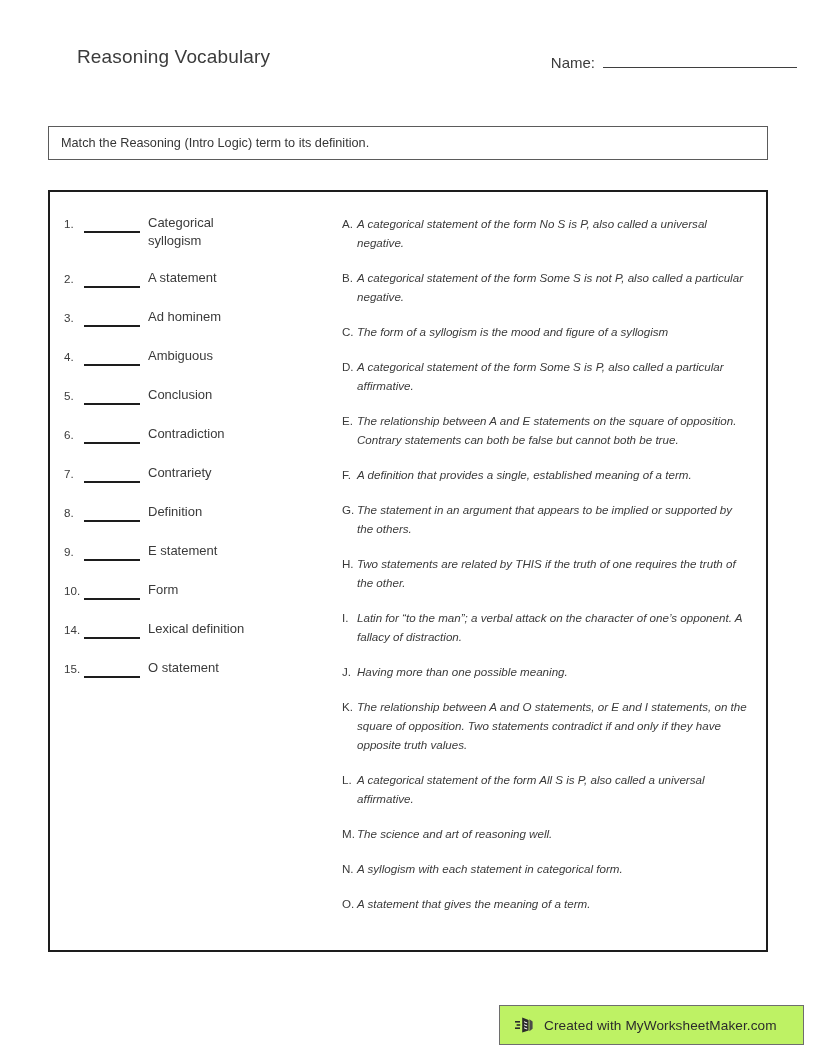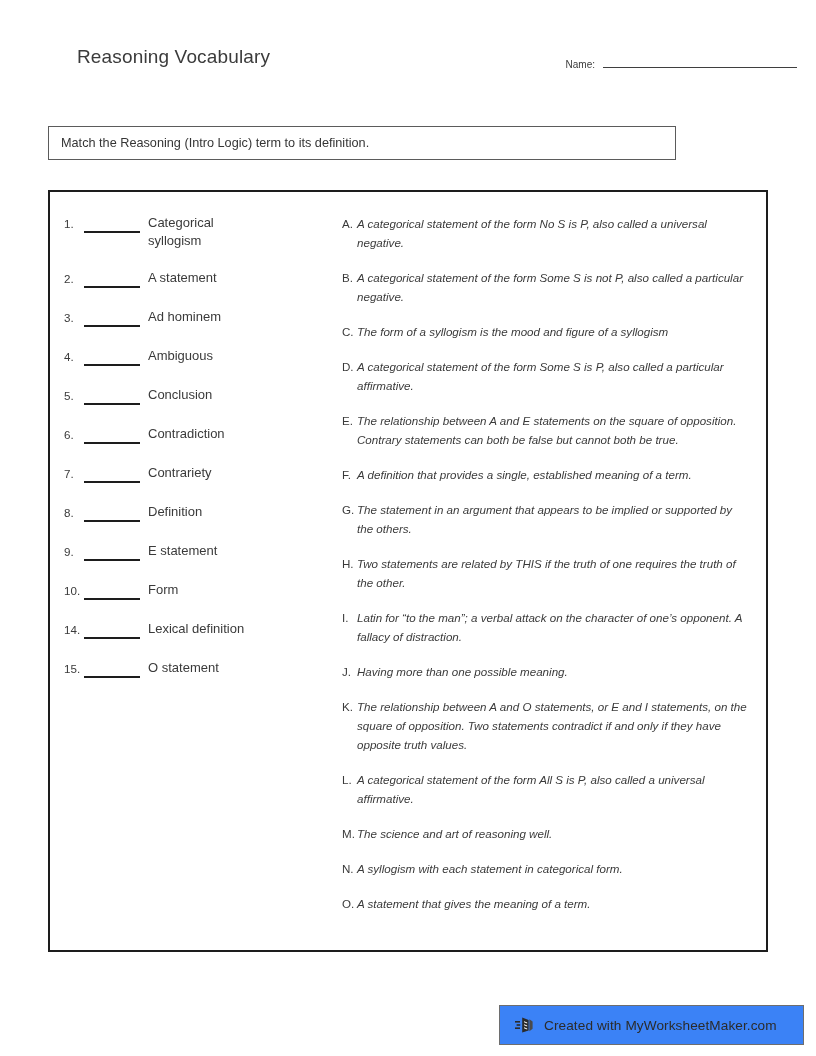--- a/index.html
+++ b/index.html
@@ -35,37 +35,37 @@
     letter-spacing: 0.15px;
     line-height: 26px;
     white-space: nowrap;
   }
   .name-group {
     display: flex;
     align-items: baseline;
     margin-top: 9px;
   }
   .name-label {
-    font-size: 10px;
+    font-size: 15px;
     color: #3b3b3b;
     white-space: nowrap;
     margin-right: 8px;
   }
   .name-line {
     width: 194px;
     border-bottom: 1.4px solid #3f3f3f;
     height: 14px;
   }
 
   
   .instruction-box {
     position: absolute;
     left: 48px;
     top: 126px;
-    width: 628px;
+    width: 720px;
     height: 34px;
     border: 1px solid #5b5b5b;
     box-sizing: border-box;
     display: flex;
     align-items: center;
     background: #ffffff;
   }
   .instruction-text {
     font-size: 12.7px;
     color: #353535;
@@ -157,21 +157,21 @@
 
   
   .footer-badge {
     position: absolute;
     left: 499px;
     top: 1005px;
     width: 305px;
     height: 40px;
     border: 1px solid #6e6e6e;
     box-sizing: border-box;
-    background: #3b82f6;
+    background: #bef264;
     display: flex;
     align-items: center;
     padding-left: 14px;
   }
   .badge-logo {
     width: 22px;
     height: 22px;
     flex: none;
     margin-right: 8px;
     position: relative;

